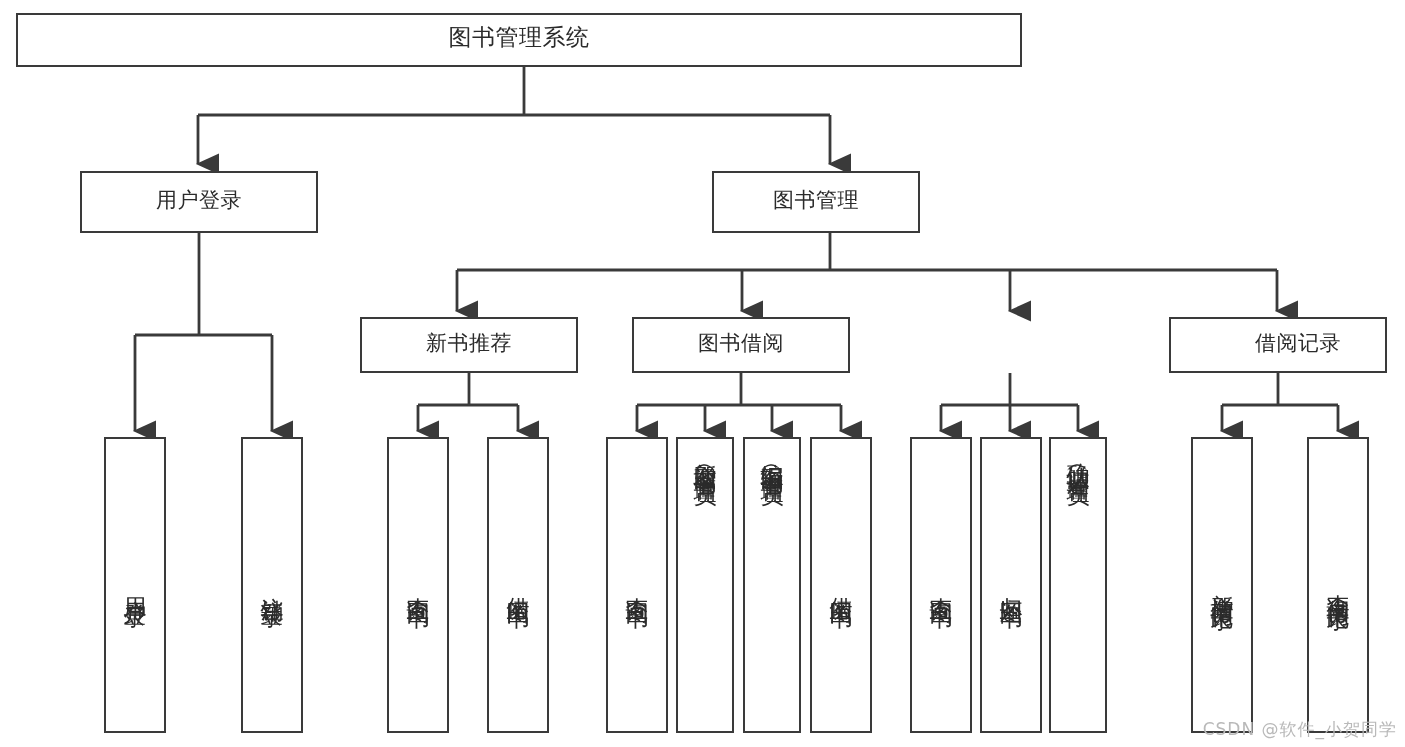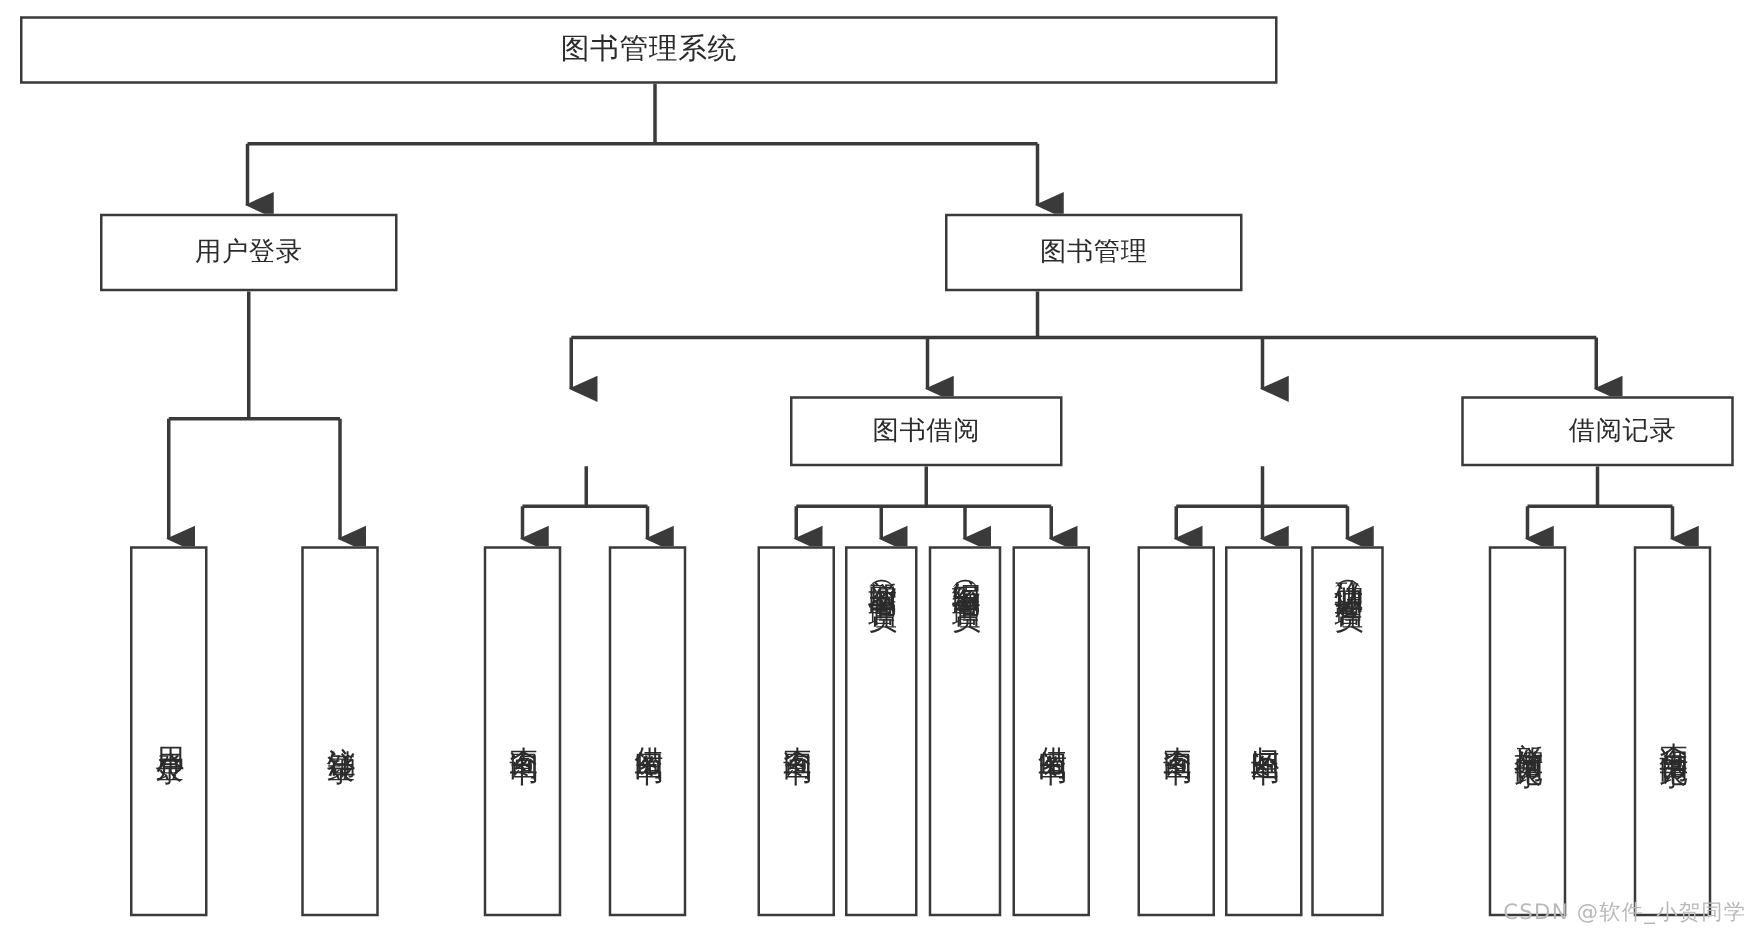--- a/index.html
+++ b/index.html
@@ -22,20 +22,21 @@
     display:block;
     text-align:center;
     line-height:1.12;
     letter-spacing:0.5px;
     white-space:nowrap;
   }
   
   .node.h .label{
     writing-mode:horizontal-tb;
     font-size:21px;
+    font-family:Liberation Mono, monospace;
   }
   .node.root .label{font-size:23px;}
 
   
   .node.v{
     align-items:flex-start;
     padding-top:6px;
   }
   .node.v .label{
     writing-mode:vertical-rl;
@@ -115,24 +116,27 @@
   </svg>
 
   <div class="node h root" style="left:16px;top:13px;width:1006px;height:54px;">
     <span class="label">图书管理系统</span>
   </div>
 
   <div class="node h" style="left:80px;top:171px;width:238px;height:62px;">
     <span class="label">用户登录</span>
   </div>
 
-  <div class="node h" style="left:712px;top:171px;width:238px;height:62px;margin-left:44px;">
+  <div class="node h" style="left:712px;top:171px;width:208px;height:62px;">
     <span class="label">图书管理</span>
   </div>
 
+  <div class="node h" style="left:360px;top:317px;width:218px;height:56px;">
+    <span class="label">新书推荐</span>
+  </div>
 
   <div class="node h" style="left:632px;top:317px;width:218px;height:56px;justify-content:center;">
     <span class="label">图书借阅</span>
   </div>
 
 
   <div class="node h" style="left:1169px;top:317px;width:218px;height:56px;padding-left:40px;">
     <span class="label">借阅记录</span>
   </div>
 

